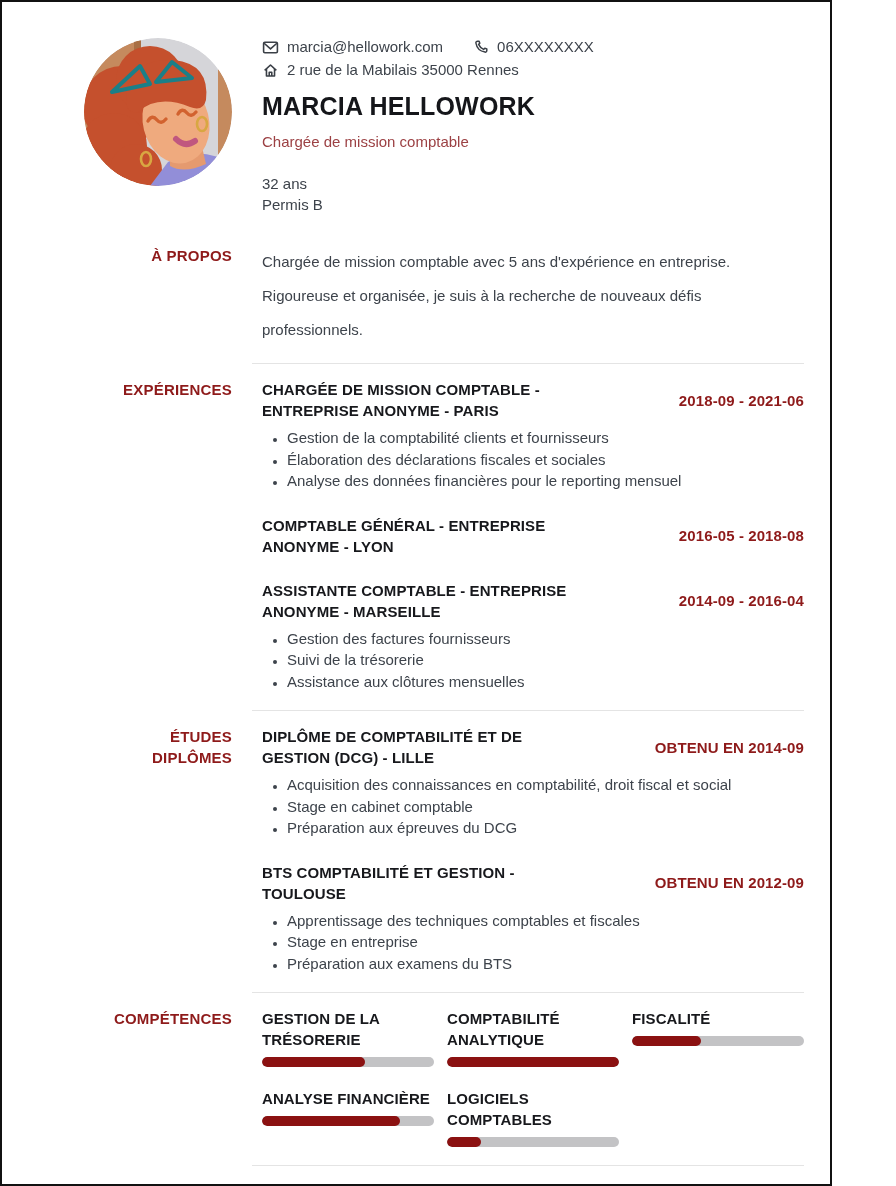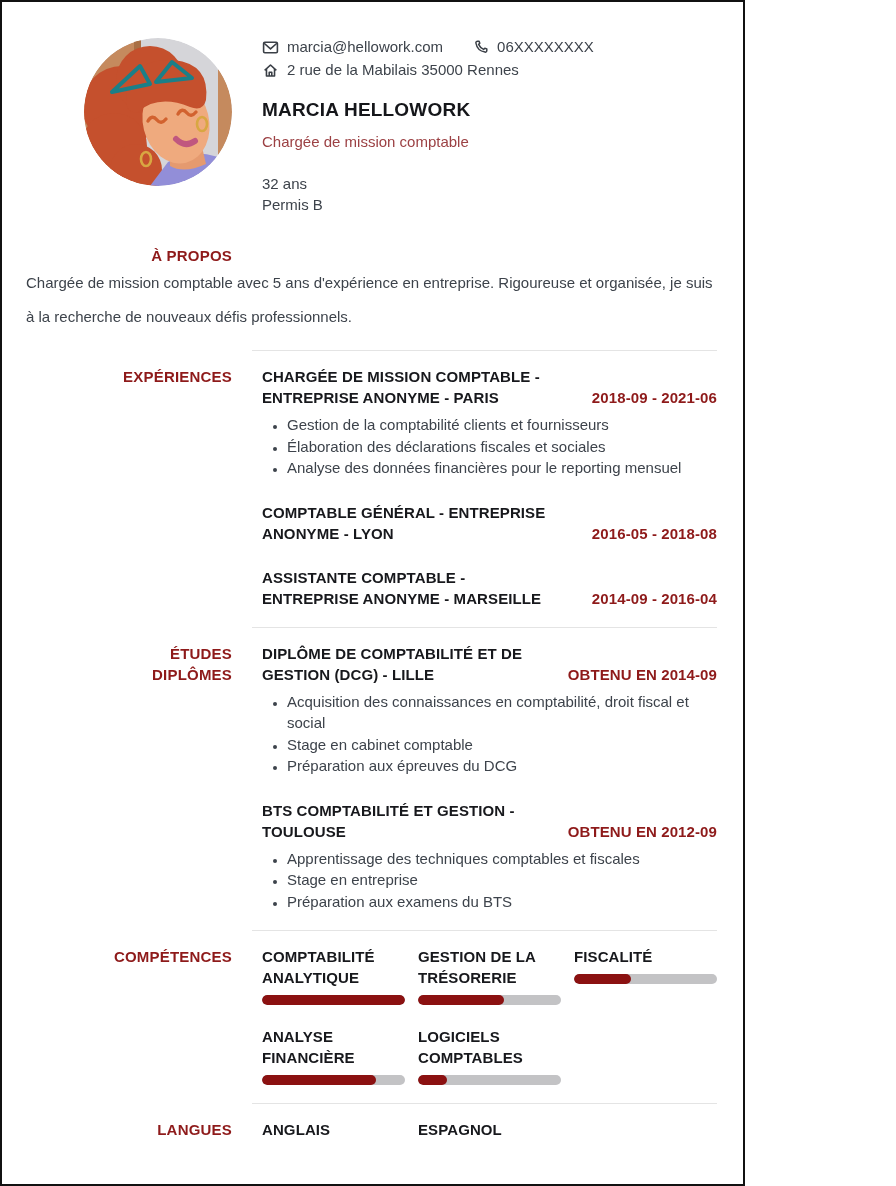--- a/index.html
+++ b/index.html
@@ -8,48 +8,48 @@
     --bar-track:#c3c3c5;
     --subtitle:#9c4144;
     --text:#3d434b;
     --title:#17181c;
     --divider:#e4e4e4;
   }
   *{margin:0;padding:0;box-sizing:border-box;}
   html,body{background:#fff;}
   body{font-family:"Liberation Sans","DejaVu Sans",sans-serif;}
   .page{
-    width:745px;height:1186px;
+    width:832px;height:1186px;
     border:2px solid #111;
     background:#fff;
     padding:0 26px 0 24px;
     overflow:hidden;
   }
   
   .header{display:flex;align-items:flex-start;padding-top:36px;}
   .avatar{width:148px;height:148px;margin-left:58px;flex:0 0 auto;border-radius:50%;overflow:hidden;}
   .header-right{margin-left:30px;flex:1;}
   .contact-row{display:flex;gap:30px;align-items:center;margin-bottom:5px;}
   .contact-item{display:flex;align-items:center;gap:8px;color:var(--text);font-size:15px;line-height:18px;}
   .contact-item svg{flex:0 0 auto;}
-  .person-name{margin-top:20px;font-size:19px;font-weight:bold;color:#15161a;letter-spacing:.2px;}
+  .person-name{margin-top:13px;font-size:25px;font-weight:bold;color:#15161a;letter-spacing:.2px;}
   .person-subtitle{margin-top:12px;font-size:15px;color:var(--subtitle);}
   .person-meta{margin-top:23px;font-size:15px;line-height:21px;color:var(--text);}
   
   .section{display:flex;padding:15px 0 18px;}
-  .section.first{padding-top:30px;padding-bottom:16px;flex-direction:column;}
+  .section.first{padding-top:30px;padding-bottom:16px;}
   .label-col{width:236px;flex:0 0 auto;padding-right:30px;text-align:right;
              font-size:15px;font-weight:bold;color:var(--accent);line-height:21px;letter-spacing:.2px;}
   .content-col{flex:1;min-width:0;}
   .divider{border-top:1px solid var(--divider);margin-left:226px;}
   .about-text{font-size:15px;line-height:34px;color:var(--text);}
   
   .entry{margin-bottom:23px;}
   .entry:last-child{margin-bottom:0;}
-  .entry-head{display:flex;justify-content:space-between;align-items:flex-end;gap:33px;}
+  .entry-head{display:flex;justify-content:space-between;align-items:center;gap:33px;}
   .entry-title{max-width:320px;font-size:15px;font-weight:bold;color:var(--title);line-height:21px;letter-spacing:.1px;}
   .entry-date{font-size:15px;font-weight:bold;color:var(--accent);white-space:nowrap;line-height:21px;letter-spacing:.1px;}
   .entry-bullets{margin:6px 0 0;padding-left:25px;list-style:disc;}
   .entry-bullets li{font-size:15px;line-height:21.5px;color:var(--text);}
   .entry-bullets li::marker{color:var(--text);font-size:12px;}
   
   .grid3{display:grid;grid-template-columns:repeat(3,1fr);column-gap:13px;row-gap:21px;align-items:start;}
   .skill-name{font-size:15px;font-weight:bold;color:var(--title);line-height:21px;letter-spacing:.1px;}
   .bar{margin-top:7px;height:10px;border-radius:5px;background:var(--bar-track);overflow:hidden;}
   .bar-fill{height:100%;border-radius:5px;background:var(--bar-fill);}
@@ -152,20 +152,25 @@
           <div class="entry-head">
             <div class="entry-title">COMPTABLE GÉNÉRAL - ENTREPRISE ANONYME - LYON</div>
             <div class="entry-date">2016-05 - 2018-08</div>
           </div>
         </div>
         <div class="entry">
           <div class="entry-head">
             <div class="entry-title">ASSISTANTE COMPTABLE - ENTREPRISE ANONYME - MARSEILLE</div>
             <div class="entry-date">2014-09 - 2016-04</div>
           </div>
+          <ul class="entry-bullets">
+            <li>Gestion des factures fournisseurs</li>
+            <li>Suivi de la trésorerie</li>
+            <li>Assistance aux clôtures mensuelles</li>
+          </ul>
         </div>
       </div>
   </div>
 
   <div class="divider"></div>
 
   <div class="section">
     <div class="label-col">
       <div>ÉTUDES</div>
       <div>DIPLÔMES</div>
@@ -195,29 +200,29 @@
         </div>
       </div>
   </div>
 
   <div class="divider"></div>
 
   <div class="section">
     <div class="label-col">COMPÉTENCES</div>
     <div class="content-col grid3" id="skills-grid">
         <div class="skill">
+          <div class="skill-name">GESTION DE LA TRÉSORERIE</div>
+          <div class="bar">
+            <div class="bar-fill" style="width: 60%;"></div>
+          </div>
+        </div>
+        <div class="skill">
           <div class="skill-name">COMPTABILITÉ ANALYTIQUE</div>
           <div class="bar">
             <div class="bar-fill" style="width: 100%;"></div>
-          </div>
-        </div>
-        <div class="skill">
-          <div class="skill-name">GESTION DE LA TRÉSORERIE</div>
-          <div class="bar">
-            <div class="bar-fill" style="width: 60%;"></div>
           </div>
         </div>
         <div class="skill">
           <div class="skill-name">FISCALITÉ</div>
           <div class="bar">
             <div class="bar-fill" style="width: 40%;"></div>
           </div>
         </div>
         <div class="skill">
           <div class="skill-name">ANALYSE FINANCIÈRE</div>

